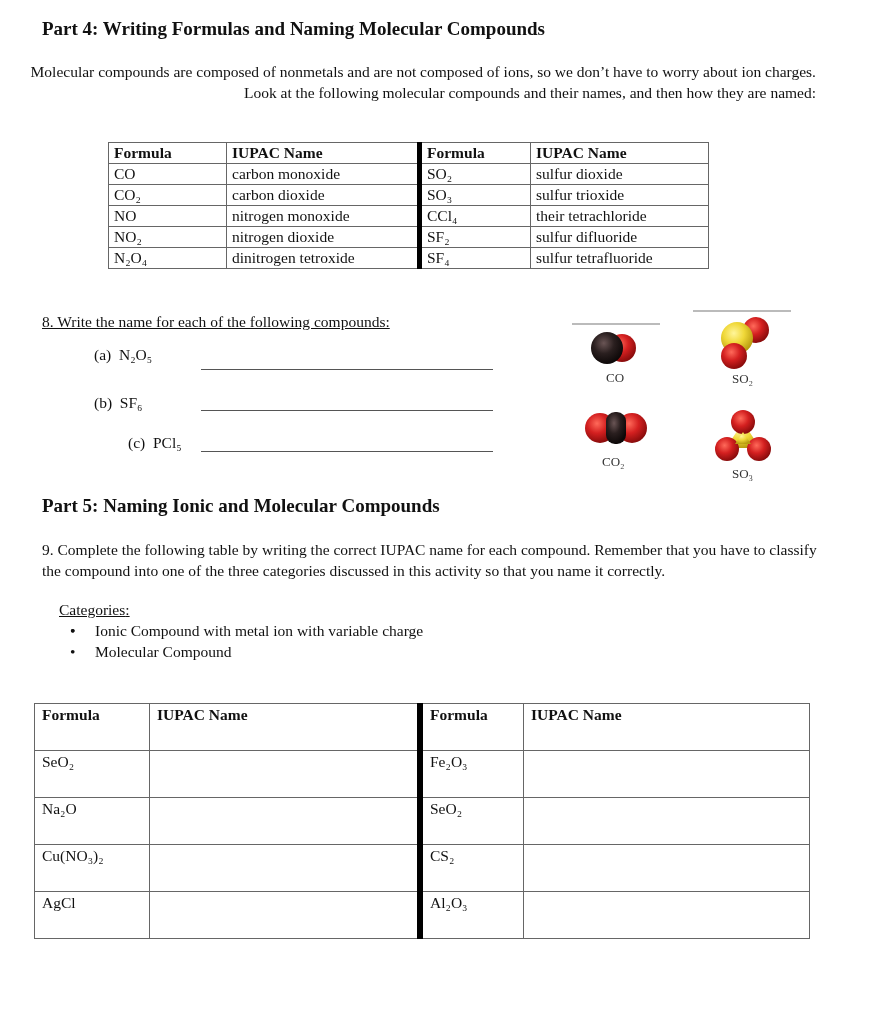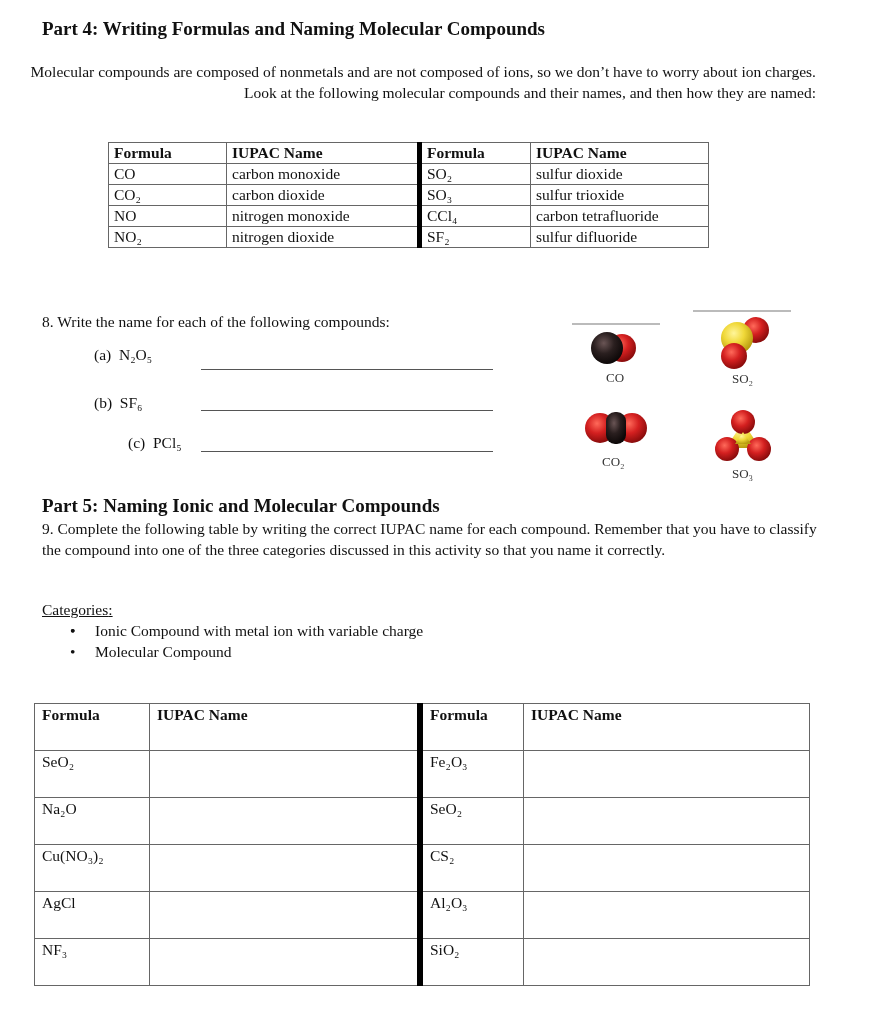--- a/index.html
+++ b/index.html
@@ -50,32 +50,38 @@
   <tr>
     <td>CO₂</td>
     <td>carbon dioxide</td>
     <td class="thick">SO₃</td>
     <td>sulfur trioxide</td>
   </tr>
   <tr>
     <td>NO</td>
     <td>nitrogen monoxide</td>
     <td class="thick">CCl₄</td>
-    <td>carbon tetrafluoride</td>
+    <td>their tetrachloride</td>
   </tr>
   <tr>
     <td>NO₂</td>
     <td>nitrogen dioxide</td>
     <td class="thick">SF₂</td>
     <td>sulfur difluoride</td>
   </tr>
+  <tr>
+    <td>N₂O₄</td>
+    <td>dinitrogen tetroxide</td>
+    <td class="thick">SF₄</td>
+    <td>sulfur tetrafluoride</td>
+  </tr>
 </tbody>
   </table>
 
-<p class="p abs" style="left:42px;top:311px;">8. Write the name for each of the following compounds:</p>
+<p class="p abs" style="left:42px;top:311px;text-decoration:underline;">8. Write the name for each of the following compounds:</p>
 
 <div class="abs p" style="left:94px;top:344px;">
   <span>(a)</span>&nbsp;
   <span>N₂O₅</span>
 </div>
 <div class="line" style="left:201px;top:369px;"></div>
 
 <div class="abs p" style="left:94px;top:392px;text-align:right;">
   <span>(b)</span>&nbsp;
   <span>SF₆</span>
@@ -131,23 +137,23 @@
   <polygon points="29,14 12,40 46,40" fill="url(#gS)"></polygon>
   <circle cx="29" cy="14" r="12" fill="url(#gO)"></circle>
   <circle cx="13" cy="41" r="12" fill="url(#gO)"></circle>
   <circle cx="45" cy="41" r="12" fill="url(#gO)"></circle>
   <polygon points="29,24 21,36 37,36" fill="url(#gS)"></polygon>
 </svg>
 <div class="mol-label" style="left:732px;top:466px;">SO₃</div>
 
 <h1 class="abs" style="left:42px;top:495px;">Part 5:  Naming Ionic and Molecular Compounds</h1>
 
-<p class="p abs" style="left:42px;top:518px;width:780px;">9. Complete the following table by writing the correct IUPAC name for each compound.  Remember that you have to classify the compound into one of the three categories discussed in this activity so that you name it correctly.</p>
+<p class="p abs" style="left:42px;top:539px;width:780px;">9. Complete the following table by writing the correct IUPAC name for each compound.  Remember that you have to classify the compound into one of the three categories discussed in this activity so that you name it correctly.</p>
 
-<div class="abs p" style="left:42px;top:599px;text-decoration:underline;">
+<div class="abs p" style="left:59px;top:599px;text-decoration:underline;">
   <span style="text-decoration:underline;">Categories</span><span>:</span>
 </div>
 
 <ul class="cats abs" style="left:42px;top:620px;">
   <li><span class="bullet">•</span></li>
   <li><span class="bullet">•</span><span>Ionic Compound with metal ion with variable charge</span></li>
   <li><span class="bullet">•</span><span>Molecular Compound</span></li>
 </ul>
 
 <table class="t2 abs" style="left:34px;top:703px;">
@@ -175,20 +181,14 @@
     <td></td>
     <td class="thick">CS₂</td>
     <td></td>
   </tr>
   <tr>
     <td>AgCl</td>
     <td></td>
     <td class="thick">Al₂O₃</td>
     <td></td>
   </tr>
-  <tr>
-    <td>NF₃</td>
-    <td></td>
-    <td class="thick">SiO₂</td>
-    <td></td>
-  </tr>
 </tbody>
   </table>
 
 </body></html>

